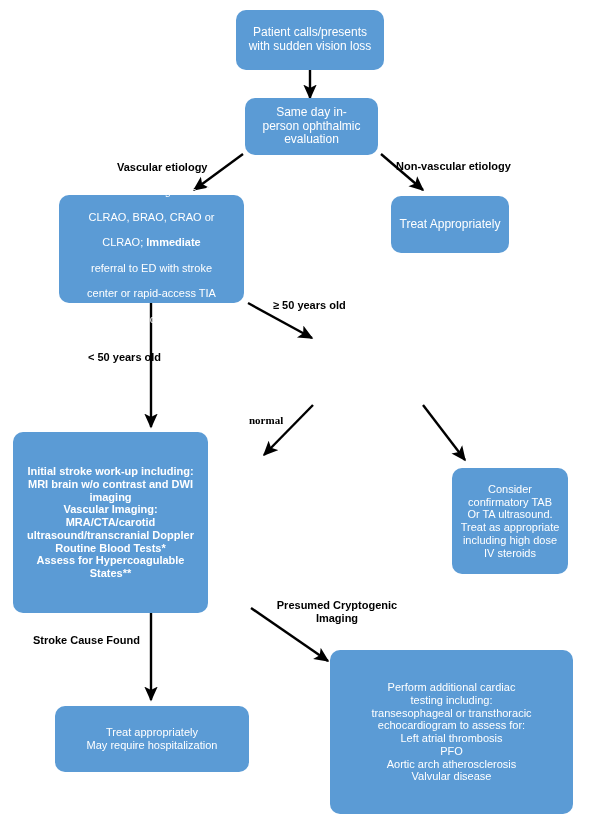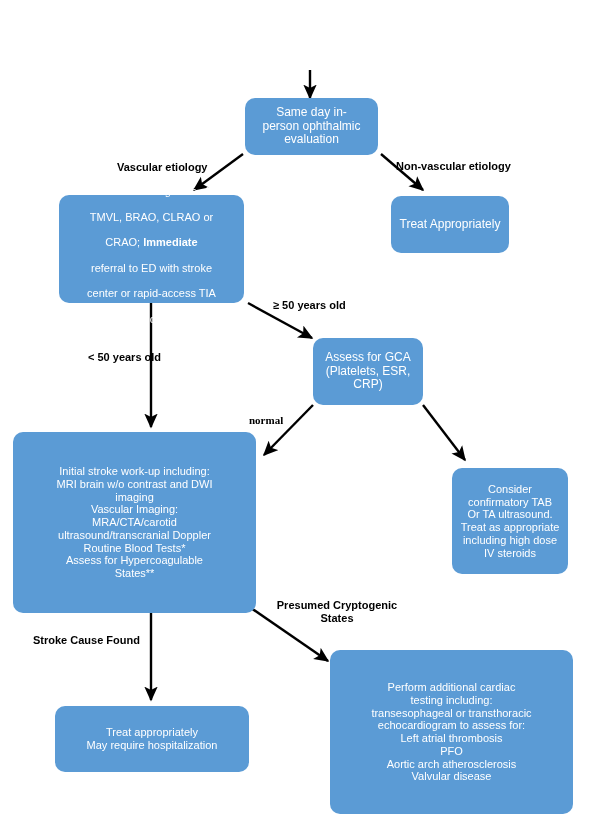--- a/index.html
+++ b/index.html
@@ -82,49 +82,48 @@
 
     <line x1="313" y1="405" x2="264" y2="455" stroke="#000000" stroke-width="2.4" marker-end="url(#arrow)"></line>
 
     <line x1="423" y1="405" x2="465" y2="460" stroke="#000000" stroke-width="2.4" marker-end="url(#arrow)"></line>
 
     <line x1="151" y1="613" x2="151" y2="700" stroke="#000000" stroke-width="2.4" marker-end="url(#arrow)"></line>
 
     <line x1="251" y1="608" x2="328" y2="661" stroke="#000000" stroke-width="2.4" marker-end="url(#arrow)"></line>
   </svg>
 
+  <div class="node" style="left:236px; top:10px; width:148px; height:60px; font-size:12px;">
+    <span class="node-text">Patient calls/presents
+with sudden vision loss</span>
+  </div>
 
   <div class="node" style="left:245px; top:98px; width:133px; height:57px; font-size:12px;">
     <span class="node-text">Same day in-
 person ophthalmic
 evaluation</span>
   </div>
 
   <div class="node" style="left:391px; top:196px; width:118px; height:57px; font-size:12px;">
     <span class="node-text">Treat Appropriately</span>
   </div>
 
   <div class="node" style="left:59px; top:195px; width:185px; height:108px; font-size:11px;">
     <span class="node-text">
       <span>Confirmed Diagnosis of</span><br>
-      <span>TMVL, BRAO, CLRAO or</span><br>
-      <span>CRAO; </span><span class="bold-inline">Immediate</span><br>
+      <span>CLRAO, BRAO, CRAO or</span><br>
+      <span>CLRAO; </span><span class="bold-inline">Immediate</span><br>
       <span>referral to ED with stroke</span><br>
       <span>center or rapid-access TIA</span><br>
       <span>Clinic~~~</span>
     </span>
   </div>
 
-  <div class="node" style="left:313px; top:338px; width:110px; height:67px; font-size:12px;">
-    <span class="node-text">Assess for GCA
-(Platelets, ESR,
-CRP)</span>
-  </div>
 
-  <div class="node" style="left:13px; top:432px; width:243px; height:181px; font-size:11px;">
+  <div class="node" style="left:13px; top:432px; width:195px; height:181px; font-size:11px;font-weight:bold;">
     <span class="node-text">Initial stroke work-up including:
 MRI brain w/o contrast and DWI
 imaging
 Vascular Imaging:
 MRA/CTA/carotid
 ultrasound/transcranial Doppler
 Routine Blood Tests*
 Assess for Hypercoagulable
 States**</span>
   </div>
@@ -161,15 +160,15 @@
   <div class="edge-label" style="left:273px; top:299px;">≥ 50 years old</div>
 
   <div class="edge-label" style="left:88px; top:351px;">&lt; 50 years old</div>
 
   <div class="edge-label" style="left:249px; top:414px;font-family:Liberation Serif, serif;">normal</div>
 
 
   <div class="edge-label" style="left:33px; top:634px;">Stroke Cause Found</div>
 
   <div class="edge-label center" style="left:272px; top:599px; width:130px;">Presumed Cryptogenic
-States</div>
+Imaging</div>
 
 </div>
 
 </body></html>

